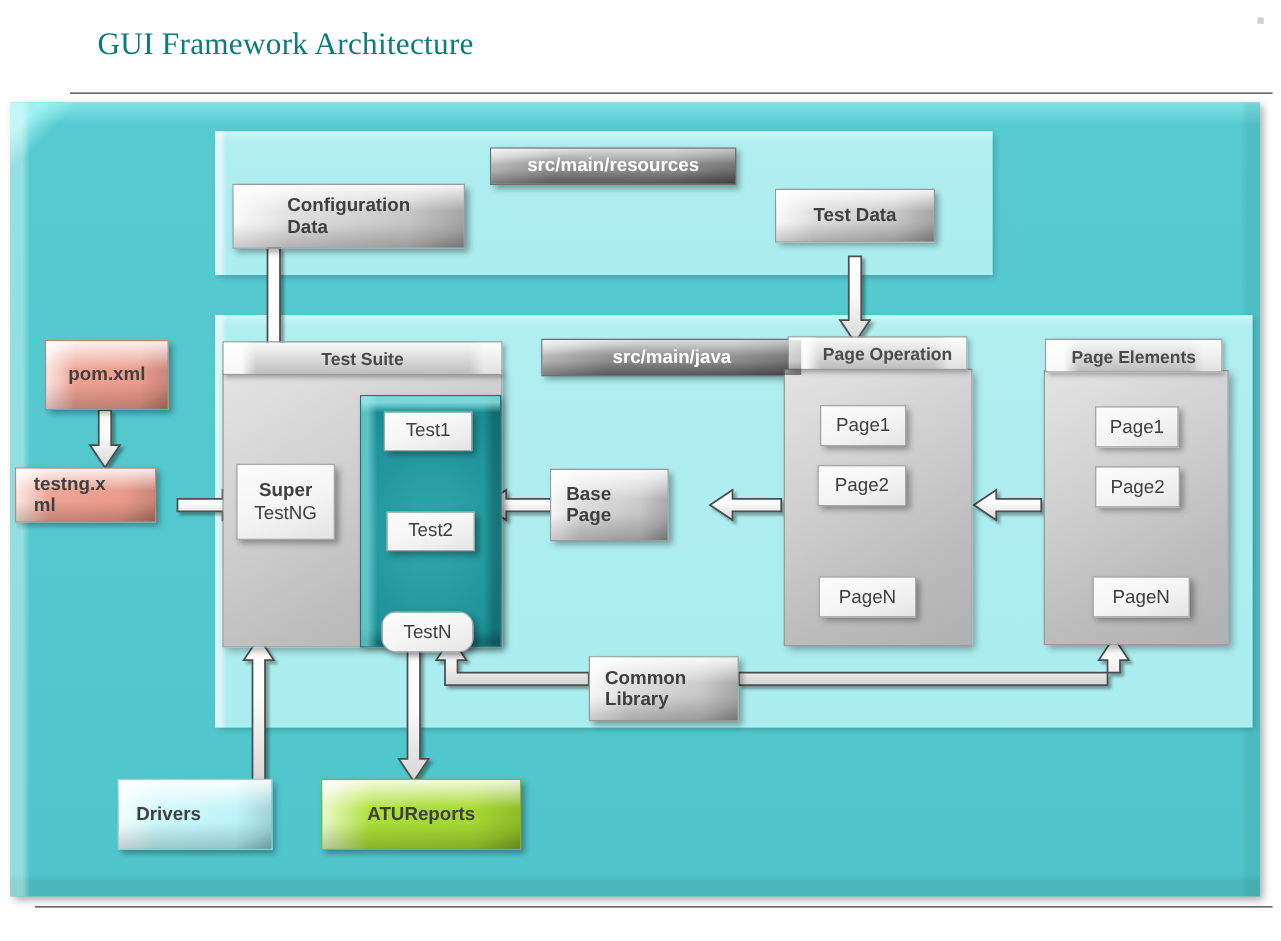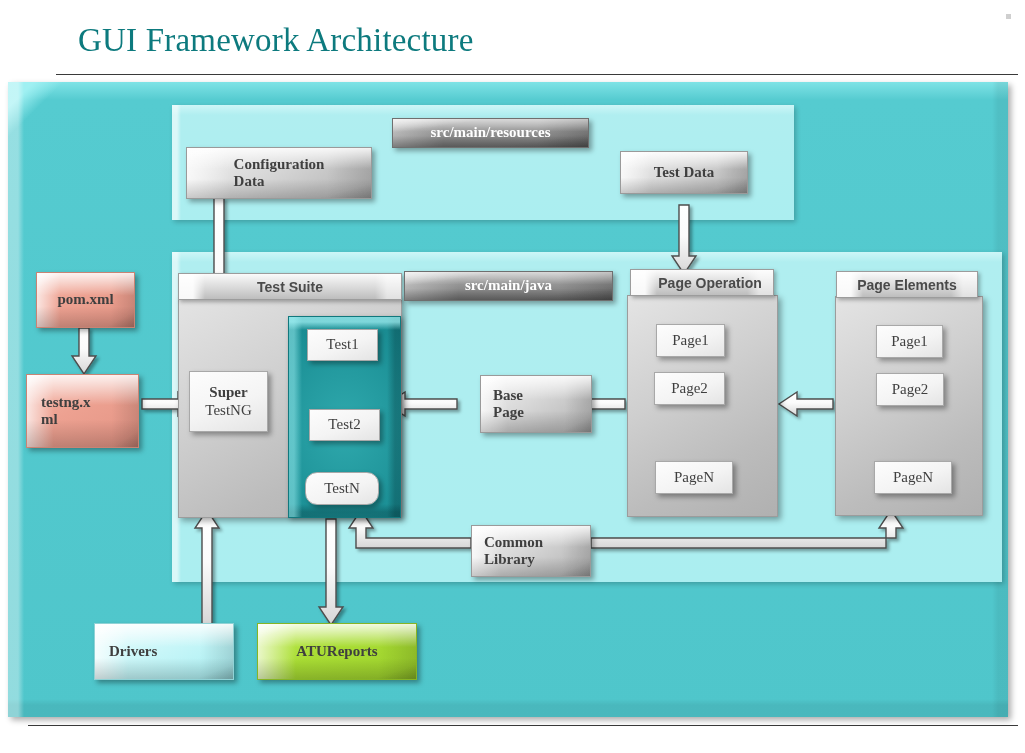--- a/index.html
+++ b/index.html
@@ -9,21 +9,21 @@
     font-family: "Liberation Sans", sans-serif;
     overflow: hidden;
     position: relative;
   }
 
   
   #slide-title {
     position: absolute;
     left: 78px; top: 22px;
     font-family: "Liberation Serif", serif;
-    font-size: 33px;
+    font-size: 25px;
     color: #0d7a7e;
     letter-spacing: .2px;
     white-space: nowrap;
   }
   #title-rule {
     position: absolute;
     left: 56px; top: 74px; width: 962px; height: 0;
     border-top: 1.5px solid #3a3a3a;
   }
   #bottom-rule {
@@ -69,21 +69,20 @@
   
   .box3d {
     position: absolute;
     display: flex;
     align-items: center;
     color: #3f3f3f;
     font-weight: bold;
     font-size: 15px;
     line-height: 1.15;
     box-shadow: 3px 3px 5px rgba(0,0,0,.35);
-    font-family: Liberation Serif, serif;
   }
   .box3d > .lbl { position: relative; z-index: 3; }
 
   
   .bev::before {
     content:""; position:absolute; inset:0; z-index:1;
     background:
       linear-gradient(to bottom, rgba(255,255,255,.85), rgba(255,255,255,0) 42%),
       linear-gradient(to top,    rgba(0,0,0,.18),       rgba(0,0,0,0) 38%),
       linear-gradient(to right,  rgba(255,255,255,.7),  rgba(255,255,255,0) 24%),
@@ -253,21 +252,21 @@
 </div>
 
 <div class="box3d bev gray-box" style="left:620px; top:151px; width:128px; height:43px; justify-content:center;">
   <span class="lbl">Test Data</span>
 </div>
 
 <div class="box3d bev salmon-box" style="left:36px; top:272px; width:99px; height:56px; justify-content:center;">
   <span class="lbl">pom.xml</span>
 </div>
 
-<div class="box3d bev salmon-box" style="left:26px; top:374px; width:113px; height:74px;">
+<div class="box3d bev salmon-box" style="left:12px; top:374px; width:113px; height:44px;">
   <span class="lbl">
     <span>testng.x</span><br>
     <span>ml</span>
   </span>
 </div>
 
 <div class="panel-body" style="left:178px; top:296px; width:224px; height:222px;"></div>
 <div class="panel-head" style="left:178px; top:273px; width:224px; height:27px;">
   <span class="lbl">Test Suite</span>
 </div>
@@ -280,29 +279,29 @@
 </div>
 
 <div id="tests-container" style="left:288px; top:316px; width:113px; height:202px;"></div>
 
 <div class="box3d white-box" style="left:307px; top:329px; width:71px; height:32px;">
   <span class="lbl">Test1</span>
 </div>
 <div class="box3d white-box" style="left:309px; top:377px; width:71px; height:32px;margin-top:32px;">
   <span class="lbl">Test2</span>
 </div>
-<div class="box3d white-box" style="left:305px; top:472px; width:74px; height:33px;border-radius:12px;">
+<div class="box3d white-box" style="left:305px; top:489px; width:74px; height:33px;border-radius:12px;">
   <span class="lbl">TestN</span>
 </div>
 
-<div class="box3d bev darkgray-tag" style="left:404px; top:271px; width:209px; height:30px;">
+<div class="box3d bev darkgray-tag" style="left:433px; top:271px; width:209px; height:30px;">
   <span class="lbl">src/main/java</span>
 </div>
 
-<div class="box3d bev gray-box" style="left:480px; top:375px; width:112px; height:58px;">
+<div class="box3d bev gray-box" style="left:440px; top:375px; width:95px; height:58px;">
   <span class="lbl">
     <span>Base</span><br>
     <span>Page</span>
   </span>
 </div>
 
 <div class="panel-body" style="left:627px; top:295px; width:151px; height:222px;"></div>
 <div class="panel-head" style="left:630px; top:269px; width:144px; height:27px;padding-left:16px;">
   <span class="lbl">Page Operation</span>
 </div>
@@ -330,19 +329,19 @@
   <span class="lbl">PageN</span>
 </div>
 
 <div class="box3d bev gray-box" style="left:471px; top:525px; width:120px; height:52px;">
   <span class="lbl">
     <span>Common</span><br>
     <span>Library</span>
   </span>
 </div>
 
-<div class="box3d bev cyan-box" style="left:94px; top:623px; width:140px; height:57px;">
+<div class="box3d bev cyan-box" style="left:94px; top:623px; width:124px; height:57px;">
   <span class="lbl">Drivers</span>
 </div>
 
 <div class="box3d bev green-box" style="left:257px; top:623px; width:160px; height:57px;">
   <span class="lbl">ATUReports</span>
 </div>
 
 </body></html>

